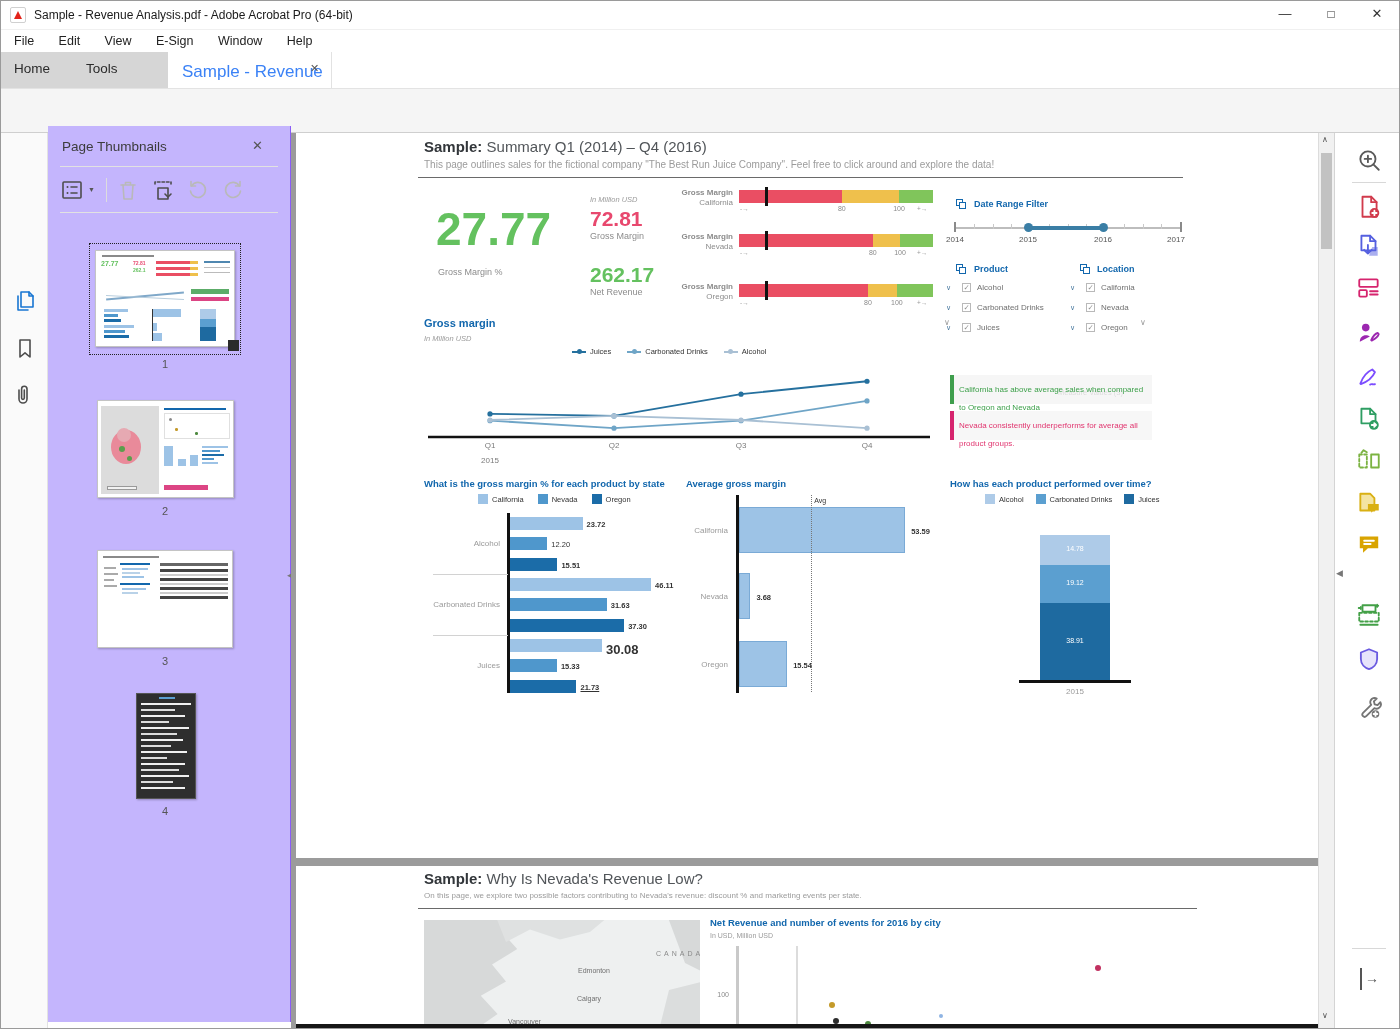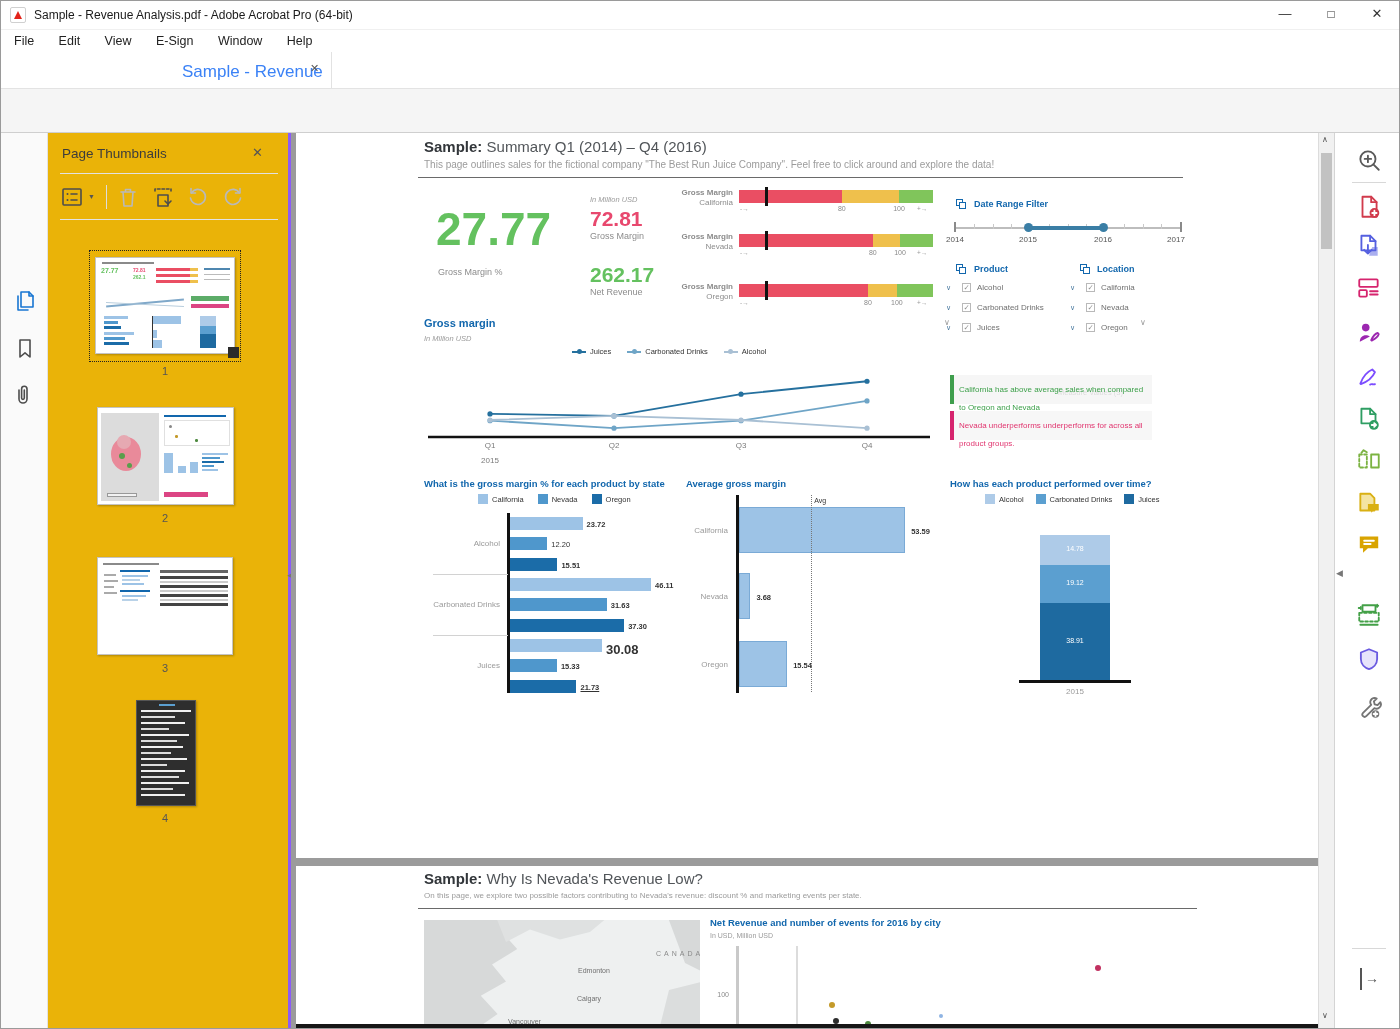--- a/index.html
+++ b/index.html
@@ -38,20 +38,24 @@
 <div class="abs" style="left:0;top:30px;width:1400px;height:22px;background:#fff">
   <span class="menu-item" style="margin-left:4px">File</span>
   <span class="menu-item">Edit</span>
   <span class="menu-item">View</span>
   <span class="menu-item">E-Sign</span>
   <span class="menu-item">Window</span>
   <span class="menu-item">Help</span>
 </div>
 
 <div class="abs" style="left:0;top:52px;width:1400px;height:36px;background:#fff">
+  <div class="abs" style="left:0;top:0;width:168px;height:36px;background:#d6d6d6">
+    <span class="abs" style="left:14px;top:9px;font-size:13.5px;color:#2b2b2b">Home</span>
+    <span class="abs" style="left:86px;top:9px;font-size:13.5px;color:#2b2b2b">Tools</span>
+  </div>
   <div class="abs" style="left:168px;top:0;width:164px;height:36px;background:#fff;border-right:1px solid #e2e2e2">
     <span style="position:absolute;left:14px;top:10px;font-size:17px;color:#3b82f6">Sample - Revenue ...</span>
     <span style="position:absolute;left:142px;top:10px;font-size:11px;color:#555">✕</span>
   </div>
 
   <span class="ico" style="left:1196px;top:56px">
     <svg viewBox="0 0 24 24">
         <rect x="3" y="4" width="16" height="12" rx="2"></rect>
         <path d="M6 16v4l4-4"></path>
         <path d="M9 13v-3l2-3 1 2h3l-1 4z" fill="#4d4d4d" stroke="none"></path>
@@ -205,21 +209,21 @@
         <path d="M5 7v14h10"></path>
       </svg></span>
   <span class="ico" style="left:13px;top:203px"><svg viewBox="0 0 24 24">
         <path d="M7 4h10v17l-5-4.2L7 21z"></path>
       </svg></span>
   <span class="ico" style="left:11px;top:250px"><svg viewBox="0 0 24 24">
         <path d="M8 7v9a4 4 0 008 0V6a2.7 2.7 0 00-5.4 0v9a1.35 1.35 0 002.7 0V7"></path>
       </svg></span>
 </div>
 
-<div class="abs" style="left:48px;top:133px;width:243px;height:896px;background:#eab308;border-right:3px solid #8b5cf6">
+<div class="abs" style="left:48px;top:126px;width:243px;height:896px;background:#c4b5fd;border-right:1px solid #8b5cf6">
   <span class="abs" style="left:14px;top:13px;font-size:13.5px;color:#3c3c3c">Page Thumbnails</span>
   <span class="abs" style="left:204px;top:12px;font-size:13px;color:#555">✕</span>
   <div class="abs" style="left:12px;top:40px;width:218px;height:1px;background:#e2e2e2"></div>
   <span class="ico" style="left:12px;top:52px"><svg viewBox="0 0 24 24">
         <rect x="3" y="4" width="18" height="16" rx="1"></rect>
         <circle cx="7.5" cy="9" r="1" fill="#4d4d4d" stroke="none"></circle>
         <circle cx="7.5" cy="15" r="1" fill="#4d4d4d" stroke="none"></circle>
         <path d="M11 9h6M11 15h6"></path>
       </svg></span>
   <span class="abs" style="left:40px;top:60px;font-size:7px;color:#555">▼</span>
@@ -530,21 +534,21 @@
     <div class="abs" style="left: 475px; top: 456px; width: 30px; text-align: center; font-size: 8px; color: rgb(122, 122, 122);">2015</div>
   </div>
 <span class="abs" style="left:944px;top:318px;font-size:8px;color:#9a9a9a">∨</span>
 <span class="abs" style="left:1140px;top:318px;font-size:8px;color:#9a9a9a">∨</span>
 
 <div class="abs" style="left:1058px;top:388px;font-size:7.5px;color:#9a9a9a;z-index:1">Measure Values (3)</div>
 <div class="abs" style="left:950px;top:375px;width:202px;height:29px;background:rgba(243,243,243,.75);border-left:4px solid #3f9e4d;padding:3px 5px;z-index:2">
   <span style="font-size:8px;line-height:1.3;color:#3da04a">California has above average sales when compared to Oregon and Nevada</span>
 </div>
 <div class="abs" style="left:950px;top:411px;width:202px;height:29px;background:#f7f7f7;border-left:4px solid #d6246e;padding:3px 5px;z-index:2">
-  <span style="font-size:8px;line-height:1.3;color:#e1356f">Nevada underperforms underperforms for across all product groups.</span>
+  <span style="font-size:8px;line-height:1.3;color:#e1356f">Nevada consistently underperforms for average all product groups.</span>
 </div>
 
 <div class="chartTitle" style="left:424px;top:478px">What is the gross margin % for each product by state</div>
 <div id="chartA">
     <div class="abs" style="left: 478px; top: 494px; display: flex; gap: 14px;">
       <span style="display: flex; align-items: center; gap: 4px;">
         <span style="width:10px;height:10px;background:#9dc3e6"></span>
         <span style="font-size:7.5px;color:#333">California</span>
       </span>
       <span style="display: flex; align-items: center; gap: 4px;">

